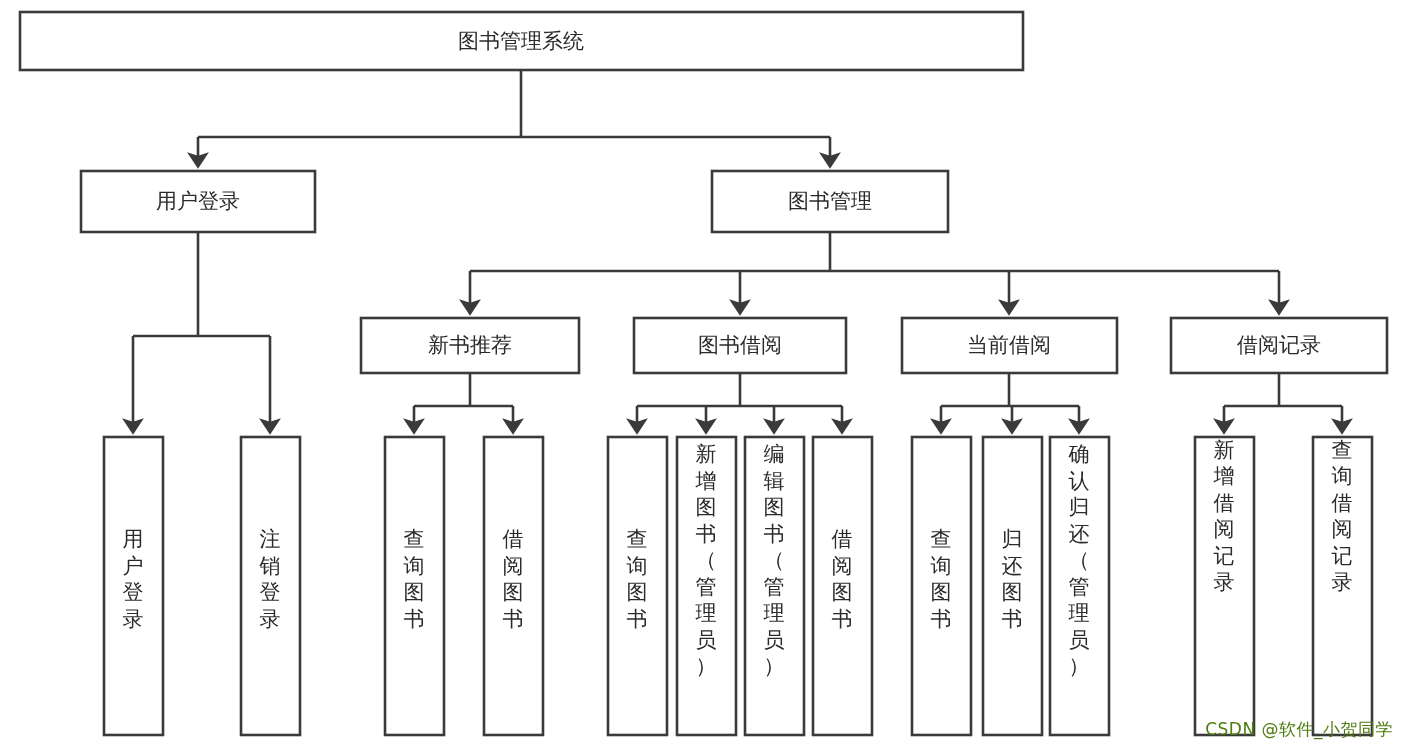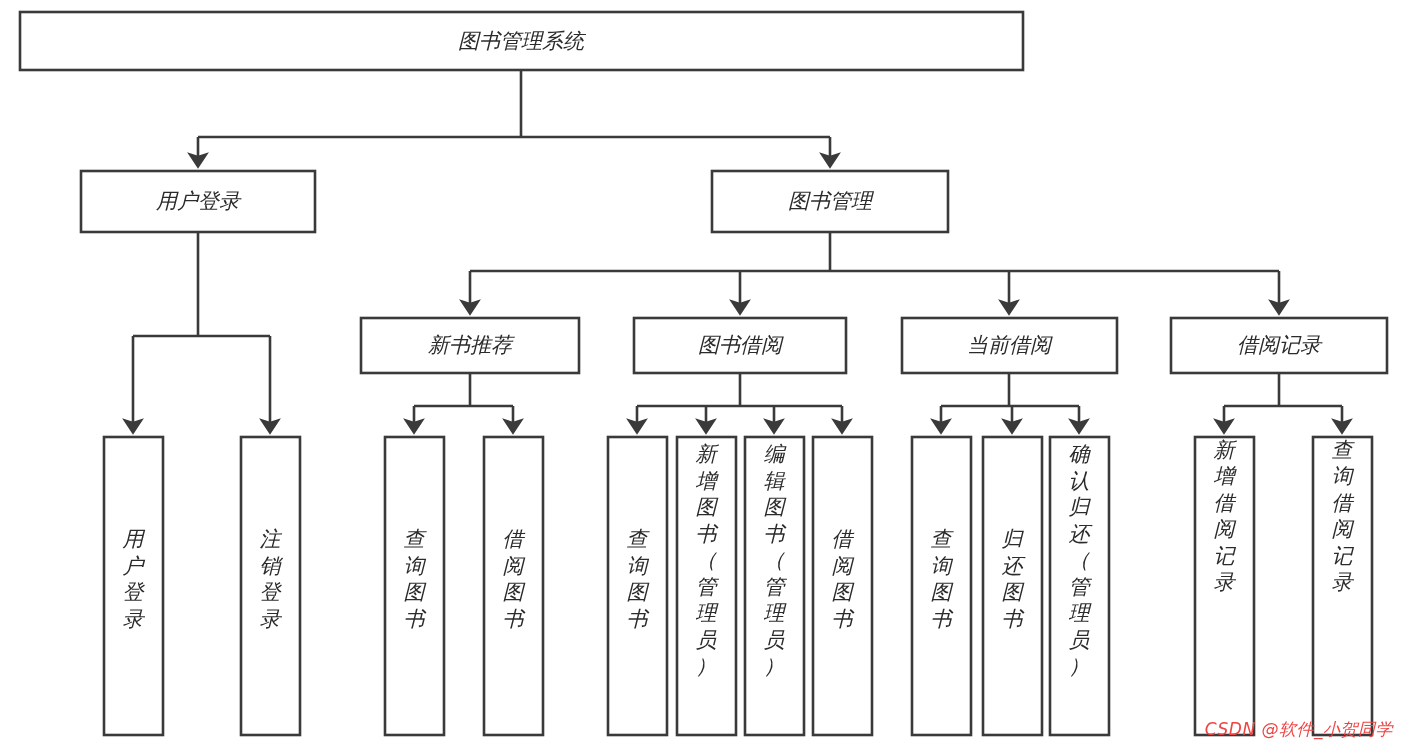--- a/index.html
+++ b/index.html
@@ -11,21 +11,20 @@
     width: 1405px;
     height: 747px;
     font-family: "DejaVu Sans", "Liberation Sans", sans-serif;
     overflow: hidden;
     position: relative;
   }
   #diagram-root {
     position: relative;
     width: 1405px;
     height: 747px;
-    font-style: italic;
   }
   svg.diagram-canvas {
     position: absolute;
     top: 0;
     left: 0;
     width: 1405px;
     height: 747px;
   }
   .node-box {
     fill: #ffffff;
@@ -50,21 +49,21 @@
     font-family: "DejaVu Sans", "Liberation Sans", sans-serif;
     font-size: 21px;
     text-anchor: middle;
   }
   .watermark {
     position: absolute;
     right: 12px;
     bottom: 6px;
     font-family: "DejaVu Sans", "Liberation Sans", sans-serif;
     font-size: 17px;
-    color: #ef4444;
+    color: #4d7c0f;
     letter-spacing: 0.5px;
     white-space: nowrap;
     pointer-events: none;
   }
 </style>
 </head>
 <body>
 
 <div id="diagram-root">
 

